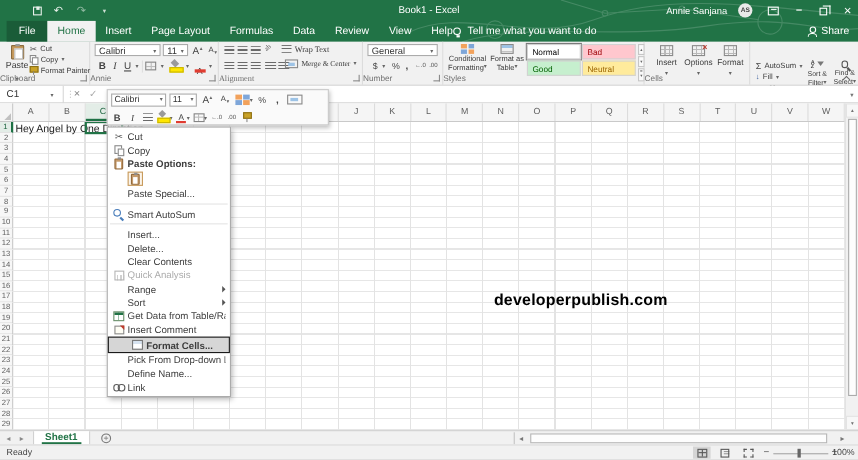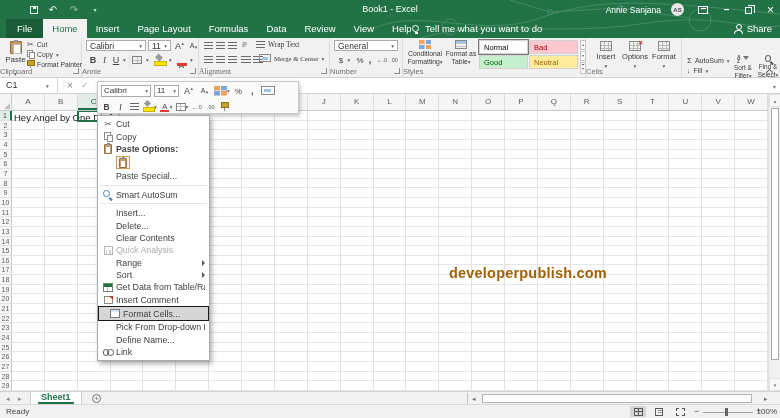--- a/index.html
+++ b/index.html
@@ -171,21 +171,21 @@
   
   .gridwrap{position:absolute;left:0;top:111px;width:780px;height:280px;background:#fff;overflow:hidden;}
   .gridlines{position:absolute;left:12px;top:0;width:756px;height:280px;
     background-image:repeating-linear-gradient(to right,transparent 0 31.87px,#e3e3e3 31.87px 32.87px),
                      repeating-linear-gradient(to bottom,transparent 0 8.655px,#e6e6e6 8.655px 9.655px);}
   .rowh{position:absolute;left:0;width:12px;height:9.655px;background:#f7f7f7;border-right:1px solid #c9c9c9;border-bottom:1px solid #e2e2e2;
     font-size:7px;color:#5e5e5e;text-align:center;line-height:9.5px;}
   .rowh.sel{background:#e3ede7;color:#17603a;border-right:2px solid #1e7145;}
   .a1text{position:absolute;left:14px;top:1px;font-size:9.5px;color:#1a1a1a;white-space:nowrap;z-index:2;}
   .selbox{position:absolute;left:76.7px;top:-1.2px;width:35px;height:12.5px;border:2px solid #217346;z-index:3;}
-  .watermark{position:absolute;left:449px;top:265px;font-size:14.5px;font-weight:600;color:#a16207;z-index:2;letter-spacing:.2px;}
+  .watermark{position:absolute;left:449px;top:265px;font-size:14.5px;font-weight:600;color:#000000;z-index:2;letter-spacing:.2px;}
 
   
   .vscroll{position:absolute;left:768px;top:94px;width:12px;height:297px;background:#f1f1f1;border-left:1px solid #e0e0e0;z-index:4;}
   .vbtn{position:absolute;left:0;width:12px;height:13px;background:#f7f7f7;border:1px solid #e3e3e3;color:#737373;font-size:5px;text-align:center;line-height:12px;}
   .vbtn.up{top:0;} .vbtn.up::before{content:"▴";}
   .vbtn.dn{bottom:0;} .vbtn.dn::before{content:"▾";}
   .vthumb{position:absolute;left:1.5px;top:14px;width:8px;height:252px;background:#fdfdfd;border:1px solid #ababab;}
 
   
   .minitb{position:absolute;left:97px;top:81px;width:202px;height:33px;background:#fafafa;border:1px solid #c8c8c8;
@@ -215,21 +215,21 @@
   .mbrush::after{content:"";position:absolute;left:2.5px;bottom:0;width:1.5px;height:3.5px;background:#8a8a8a;}
 
   
   .ctx{position:absolute;left:97px;top:115px;width:113px;background:#fff;border:1px solid #ababab;
     box-shadow:2px 3px 5px rgba(0,0,0,.3);z-index:30;padding:2px 0;}
   .mi{height:12.4px;display:flex;align-items:center;padding:0 4px 0 2px;font-size:8.8px;color:#3d3d3d;white-space:nowrap;}
   .mi .mico{width:16px;flex:none;display:flex;align-items:center;justify-content:center;}
   .mi .mlabel{flex:1;overflow:hidden;}
   .mi.bold .mlabel{font-weight:bold;}
   .mi.dis{color:#acacac;}
-  .mi.hl{height:15px;background:#d6d6d6;border:1.6px solid #1a1a1a;padding-left:8px;}
+  .mi.hl{height:15px;background:#d6d6d6;border:1.6px solid #1a1a1a;padding-left:18px;font-weight:bold;}
   .mi.swatchrow{height:15px;}
   .csep{height:1px;background:#e4e4e4;margin:2.5px 2px;}
   .subarrow{width:0;height:0;border-left:3.5px solid #555;border-top:3px solid transparent;border-bottom:3px solid transparent;margin-left:auto;}
   .pastebox{width:14px;height:13px;border:1px solid #c89b5c;background:#fbf4ea;display:flex;align-items:center;justify-content:center;margin-left:16px;}
   .ic-scissors::before{content:"✂";font-size:9px;color:#5a5a5a;}
   .ic-copy{width:8px;height:9px;position:relative;}
   .ic-copy::before,.ic-copy::after{content:"";position:absolute;width:4.5px;height:5.5px;border:1px solid #8a8a8a;background:#fff;}
   .ic-copy::before{left:0;top:0;} .ic-copy::after{left:2.5px;top:2.5px;}
   .ic-clip{width:8px;height:10px;background:#c69c6d;border:1px solid #946b3d;border-radius:1px;position:relative;}
   .ic-clip::before{content:"";position:absolute;left:1px;top:2px;width:4px;height:6px;background:#fff;}

